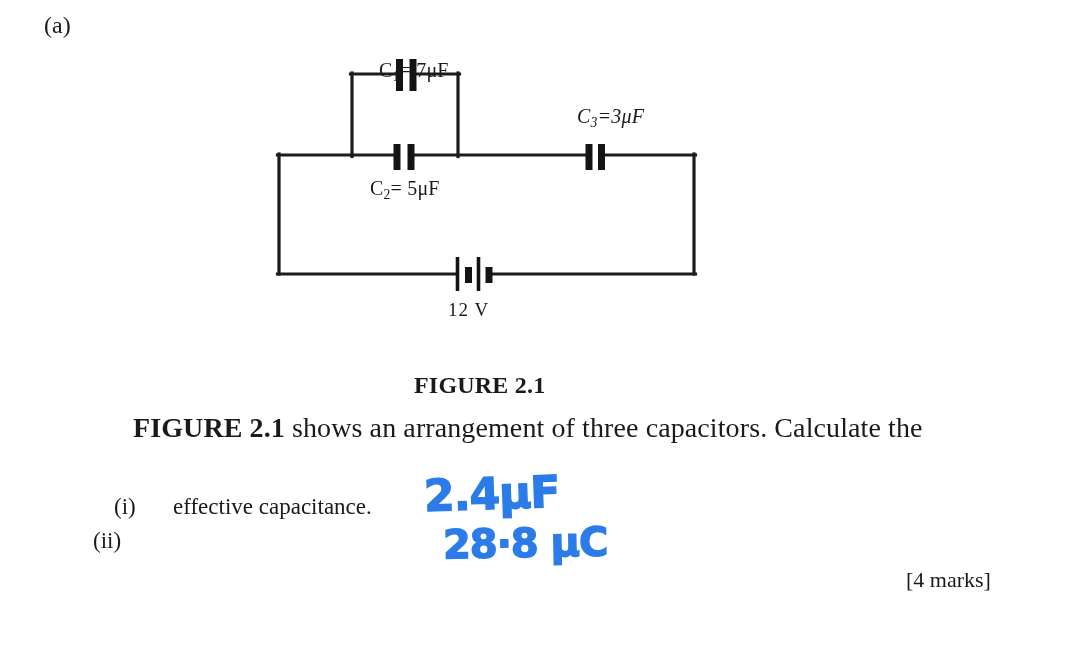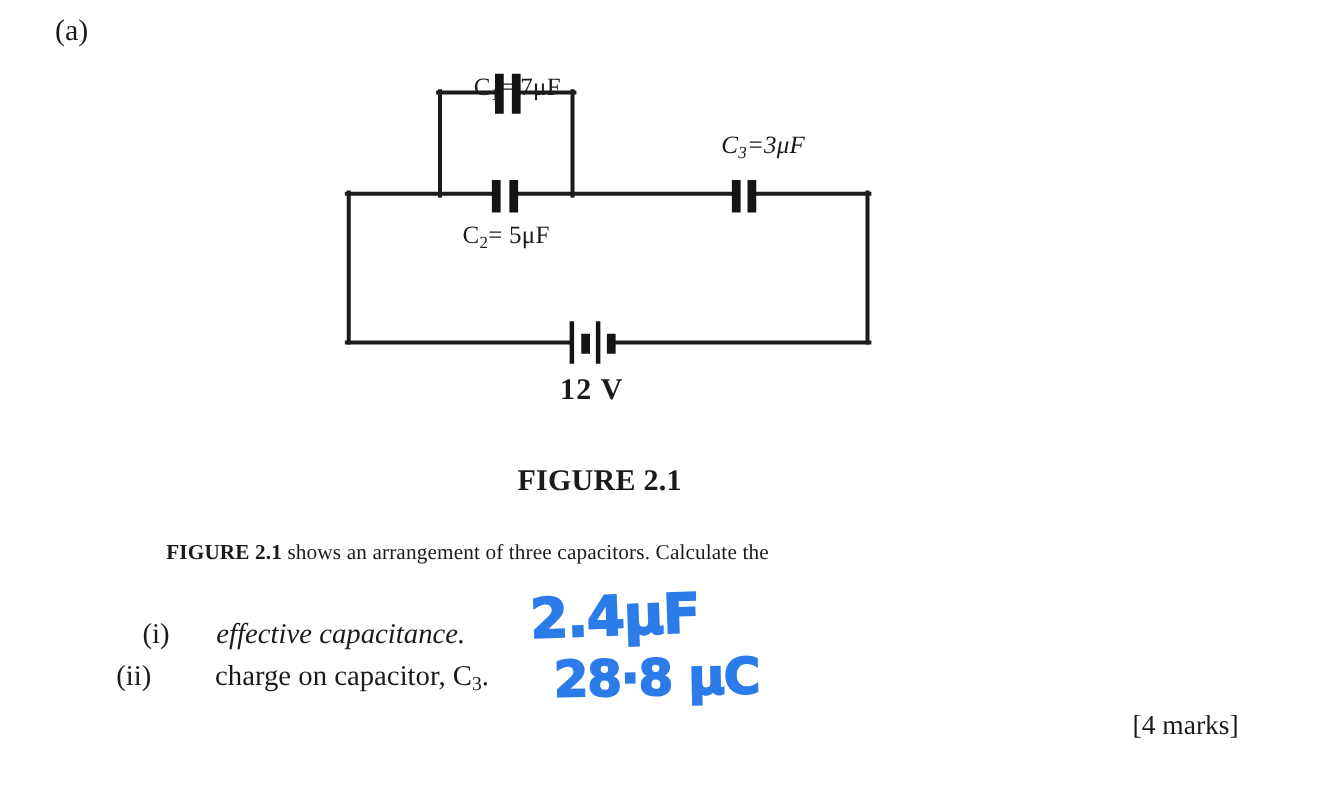--- a/index.html
+++ b/index.html
@@ -29,31 +29,31 @@
   .cap-label sub, .item-text sub {
     font-size: 68%;
     line-height: 0;
     position: relative;
     top: 0.28em;
     vertical-align: baseline;
   }
   .c1-label { left: 379px; top: 27px; margin-top: 32px; }
   .c3-label { left: 577px; top: 105px; font-style: italic; }
   .c2-label { left: 370px; top: 177px; }
-  .battery-label { left: 448px; top: 299px; font-size: 24px; letter-spacing: 1px; font-weight: bold; }
+  .battery-label { left: 448px; top: 299px; font-size: 19px; letter-spacing: 1px; }
   .figure-caption {
     left: 414px; top: 372px;
     font-size: 24px; font-weight: bold; letter-spacing: 0.2px;
   }
-  .intro { left: 133px; top: 432px; font-size: 17px; letter-spacing: 0.1px; }
+  .intro { left: 133px; top: 412px; font-size: 28px; letter-spacing: 0.1px; }
   .intro b { font-weight: bold; }
   .item-num { font-size: 23px; }
   .item-text { font-size: 23px; }
   .item-i-num  { left: 114px; top: 494px; }
-  .item-i-text { left: 173px; top: 494px; font-style: italic; }
+  .item-i-text { left: 173px; top: 494px; }
   .item-ii-num  { left: 93px; top: 528px; }
   .item-ii-text { left: 172px; top: 528px; }
   .marks { left: 906px; top: 567px; font-size: 22px; }
   .handwritten {
     font-family: "DejaVu Sans", sans-serif;
     font-weight: 700;
     color: #2b7ce9;
     -webkit-text-stroke: 1.4px #2b7ce9;
     letter-spacing: -1px;
   }
@@ -115,18 +115,17 @@
 
   <div class="abs figure-caption">FIGURE 2.1</div>
 
   <div class="abs intro"><b>FIGURE 2.1</b><span> shows an arrangement of three capacitors. Calculate the</span></div>
 
   <div class="abs item-num item-i-num">(i)</div>
   <div class="abs item-text item-i-text">effective capacitance.</div>
   <div class="abs handwritten answer-1">2.4μF</div>
 
   <div class="abs item-num item-ii-num">(ii)</div>
-  <div class="abs item-text item-ii-text"><span>charge on capacitor, C</span><sub>3</sub><span>.</span></div>
   <div class="abs handwritten answer-2">28·8 μC</div>
 
   <div class="abs marks">[4 marks]</div>
 
 </div>
 
 </body></html>

